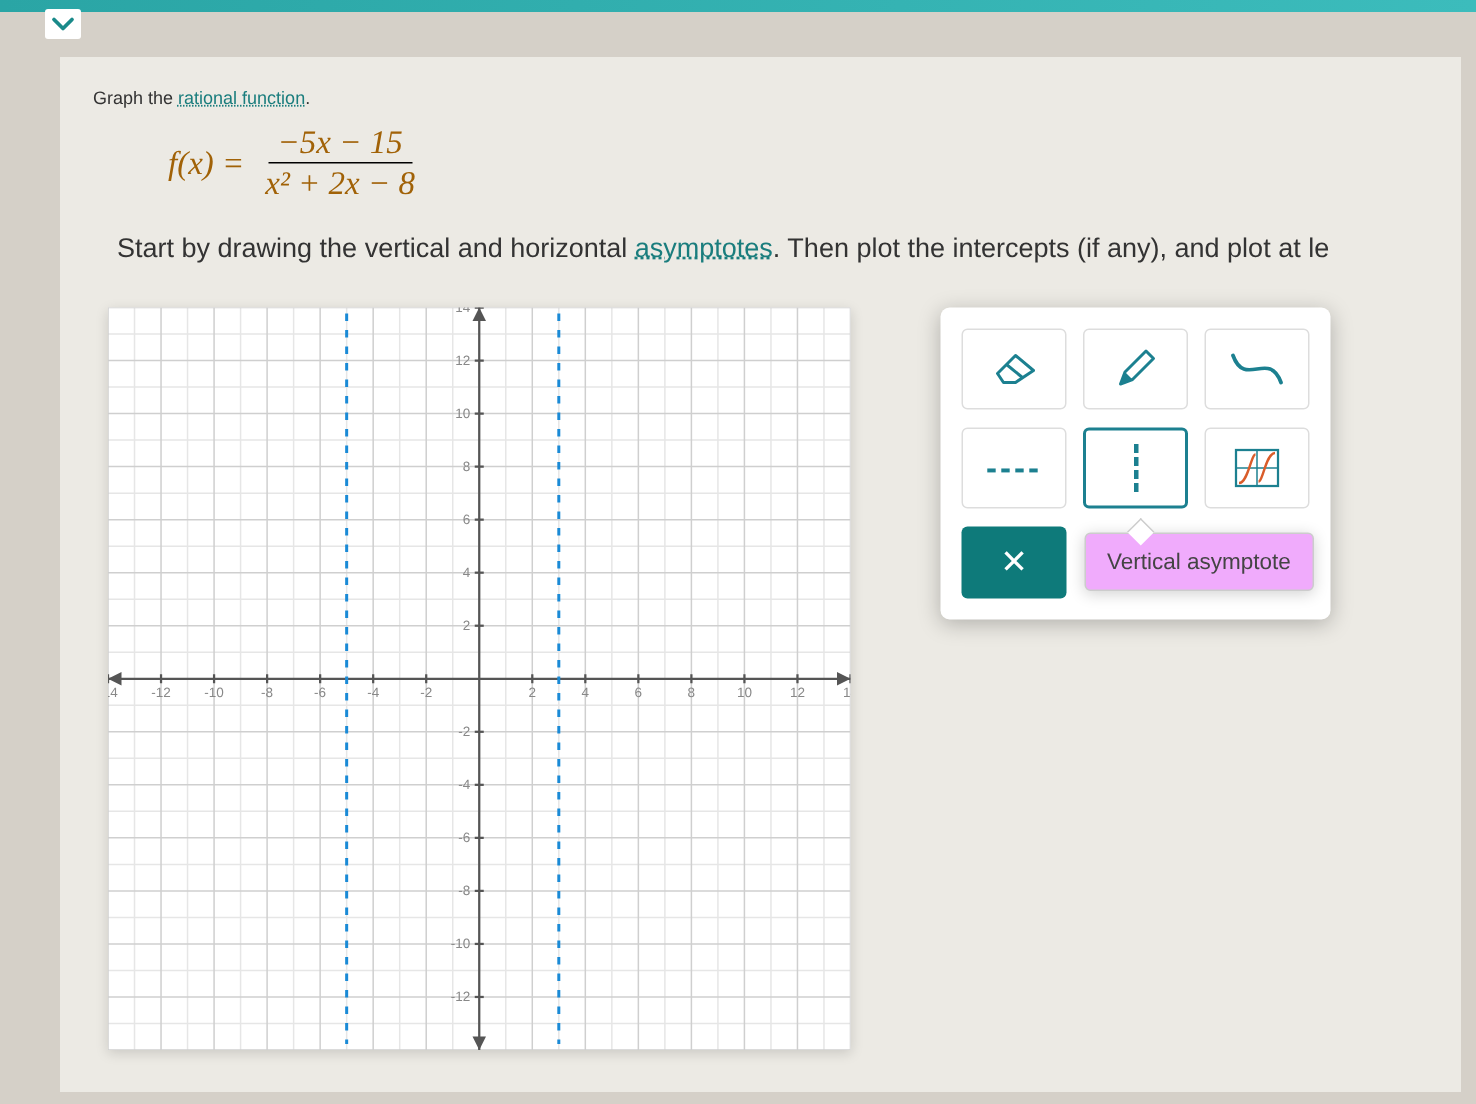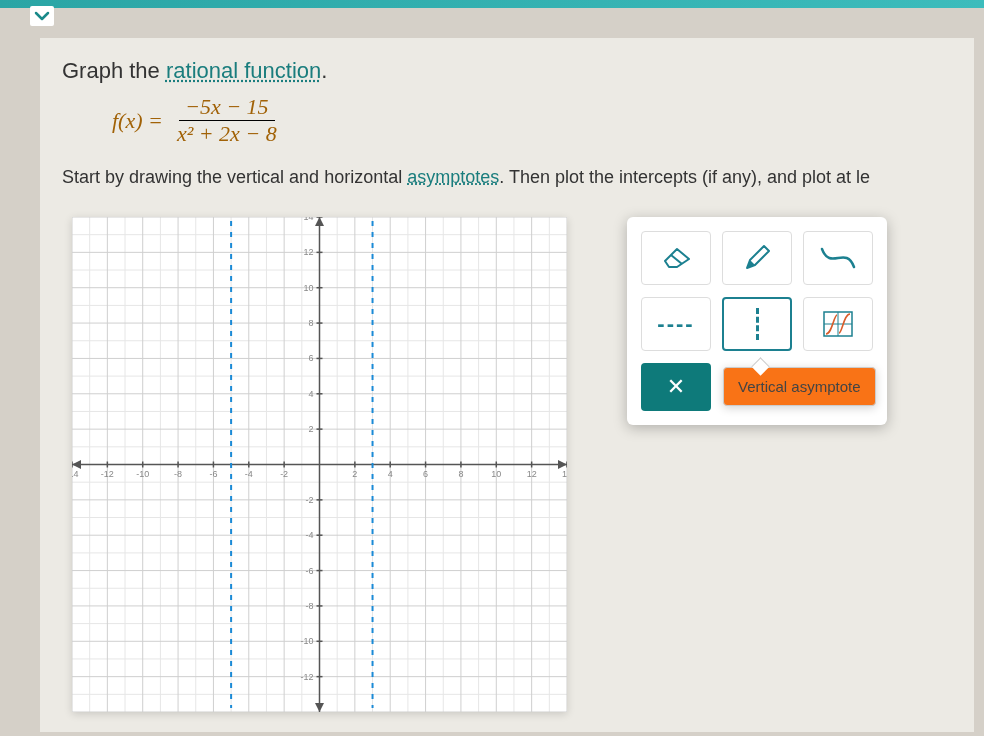--- a/index.html
+++ b/index.html
@@ -28,21 +28,21 @@
     justify-content: center;
     cursor: pointer;
   }
   .content-panel {
     background: #eceae4;
     margin: 30px 10px 10px 40px;
     padding: 20px 22px;
     min-height: 690px;
   }
   .prompt-line {
-    font-size: 22px;
+    font-size: 12px;
     color: #333;
     margin-bottom: 3px;
   }
   .link-style {
     color: #1a7d7d;
     text-decoration: underline dotted;
   }
   .formula {
     font-family: "Times New Roman", serif;
     font-style: italic;
@@ -63,20 +63,21 @@
   .frac .num, .frac .den {
     padding: 0 6px;
     font-style: italic;
   }
   .frac .num { border-bottom: 1.5px solid #000; text-align: right; }
   .instructions {
     font-size: 18px;
     color: #333;
     line-height: 1.35;
     margin-bottom: 28px;
+    margin-left: 16px;
   }
   .workspace {
     display: flex;
     gap: 60px;
     align-items: flex-start;
   }
   
   .graph-wrap {
     position: relative;
     width: 495px;
@@ -138,21 +139,21 @@
     font-size: 22px;
   }
   .btn-cancel {
     background: #0e7a7a;
     color: #fff;
   }
   .tooltip {
     position: absolute;
     left: 82px;
     top: 4px;
-    background: #f97316;
+    background: #f0abfc;
     border: 1px solid #ccc;
     border-radius: 4px;
     padding: 10px 14px;
     font-size: 15px;
     color: #444;
     box-shadow: 0 2px 10px rgba(0,0,0,.18);
     white-space: nowrap;
   }
   .tooltip::before {
     content: '';

